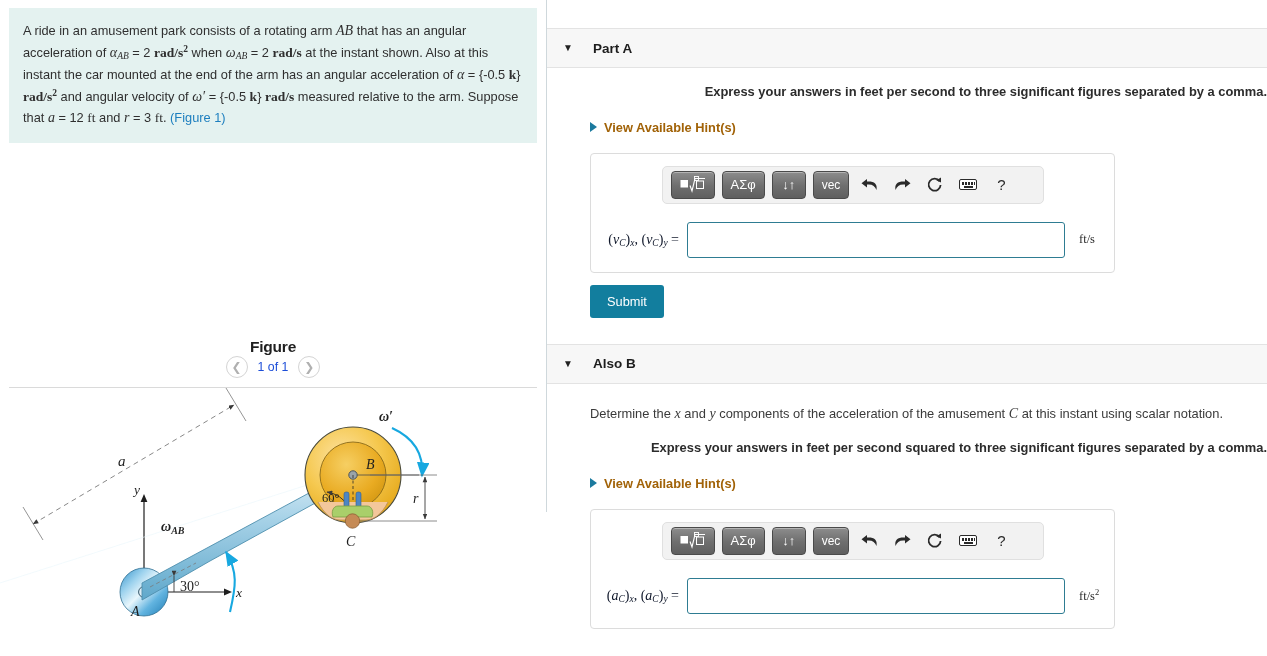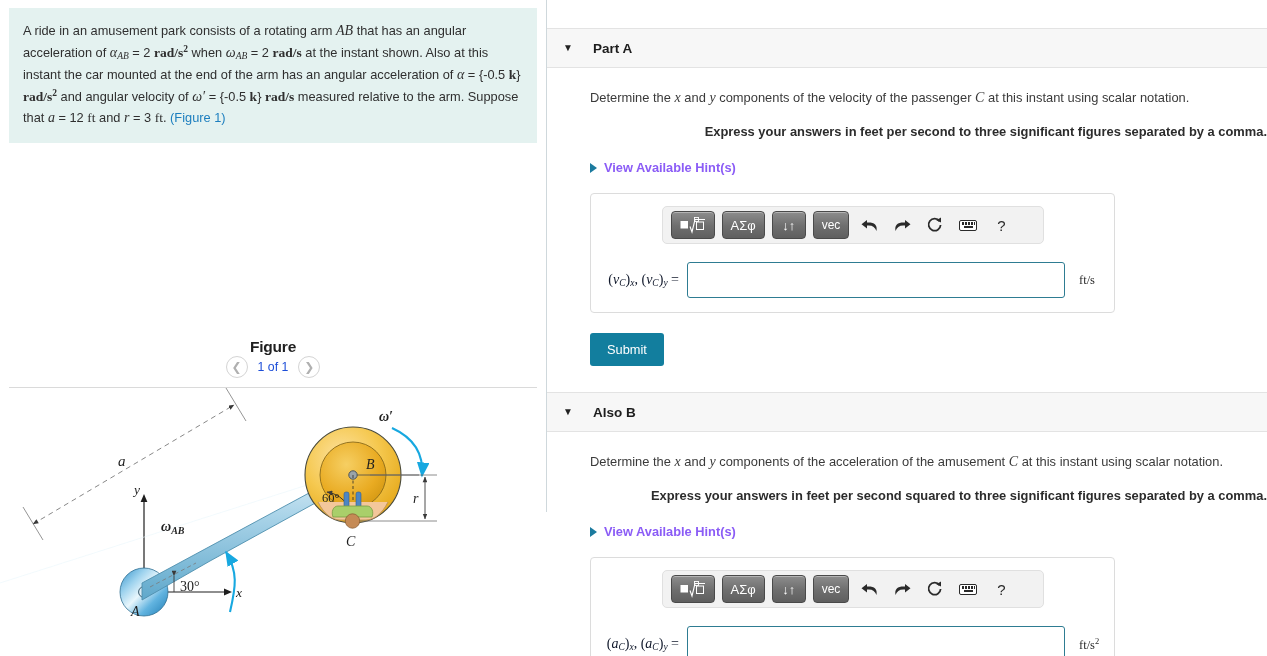--- a/index.html
+++ b/index.html
@@ -65,21 +65,21 @@
   .caret { color: #222; font-size: 10px; line-height: 1; }
   .part-title { font-size: 13.5px; font-weight: bold; color: #1d1d1d; }
 
   .part-body { padding: 0 0 0 43px; }
   .q-line { font-size: 12.9px; color: #3a3a3a; margin-top: 20px; line-height: 1.45; }
   .q-bold { font-size: 12.9px; color: #2c2c2c; font-weight: bold; margin-top: 15px; line-height: 1.45; text-align: right; }
   .mi2 { font-family: "Liberation Serif", serif; font-style: italic; font-size: 14px; }
 
   .hint-link {
     margin-top: 18px; display: flex; align-items: center; gap: 7px;
-    color: #8b5cf6; font-size: 12.8px; font-weight: bold;
+    color: #a16207; font-size: 12.8px; font-weight: bold;
   }
   .hint-tri {
     width: 0; height: 0; border-left: 7px solid #1b7a9e;
     border-top: 5px solid transparent; border-bottom: 5px solid transparent;
   }
 
   .answer-box {
     margin-top: 18px; width: 525px;
     border: 1px solid #dcdcdc; border-radius: 4px;
     background: #fff; padding: 12px 0 14px 0;
@@ -128,21 +128,21 @@
     border: 1px solid #2e7c92; border-radius: 3px; background: #fff;
     outline: none; font-size: 14px; padding: 0 6px;
     font-family: "Liberation Serif", serif;
   }
   .ans-unit {
     margin-left: 14px; font-family: "Liberation Serif", serif; font-size: 12.5px; color: #2b2b2b;
   }
   .ans-unit .sup { font-size: 8.5px; vertical-align: 5px; }
 
   .submit-btn {
-    margin-top: 20px; margin-left: 0;
+    margin-top: 12px; margin-left: 0;
     background: #127e9e; color: #fff; border: none;
     font-size: 12.8px; font-family: "Liberation Sans", sans-serif;
     padding: 9px 17px; border-radius: 3px; cursor: pointer;
   }
 </style>
 </head>
 <body>
 
 <div class="page">
 
@@ -276,21 +276,20 @@
   </div>
 
   <div class="right-pane">
 
     <div class="part-block" style="margin-top:28px;">
       <div class="part-header">
         <span class="caret">▼</span>
         <span class="part-title">Part A</span>
       </div>
       <div class="part-body">
-        <div class="q-line"><span>Determine the </span><span class="mi2">x</span><span> and </span><span class="mi2">y</span><span> components of the velocity of the passenger </span><span class="mi2">C</span><span> at this instant using scalar notation.</span></div>
         <div class="q-bold">Express your answers in feet per second to three significant figures separated by a comma.</div>
         <div class="hint-link">
           <span class="hint-tri"></span>
           <span>View Available Hint(s)</span>
         </div>
 
         <div class="answer-box">
           <div class="mq-toolbar">
             <div class="mq-btn">
               <svg width="26" height="17" viewBox="0 0 26 17">

